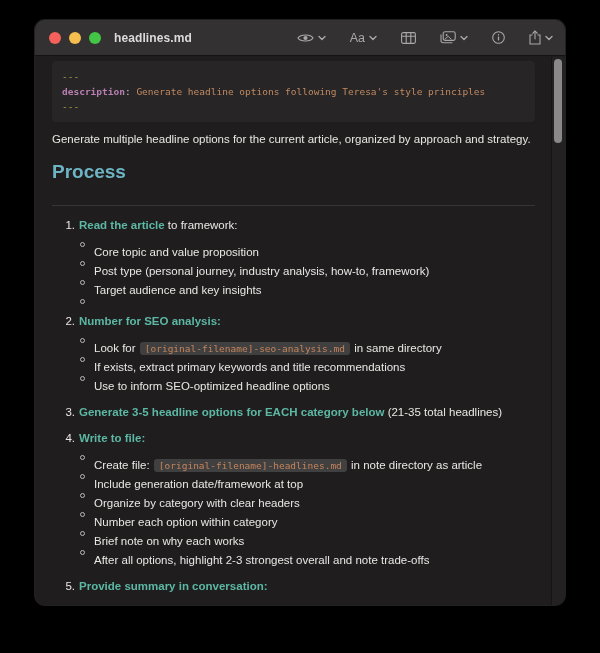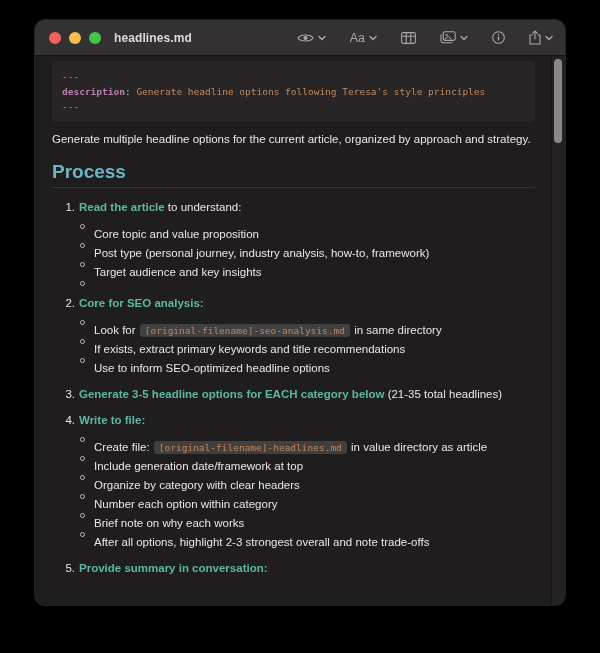--- a/index.html
+++ b/index.html
@@ -52,21 +52,21 @@
     white-space:pre;
   }
   .c-delim{color:var(--code-delimiter);}
   .c-key{color:var(--code-key);font-weight:700;}
   .c-punc{color:#c9c7c5;}
   .c-val{color:var(--code-value);}
   .intro{margin:10px 0 0;line-height:15px;}
   .heading{
     margin:14px 0 0;font-size:19px;line-height:22px;font-weight:700;
     color:var(--accent-heading);
-    border-bottom:1px solid #383536;padding-bottom:4px;
+    border-bottom:1px solid #383536;padding-bottom:22px;
   }
   .steps{margin-top:10px;}
   .step + .step{margin-top:7px;}
   .step-title{display:flex;line-height:19px;}
   .num{width:14px;margin-left:9px;margin-right:4px;text-align:right;flex:none;}
   .accent{color:var(--accent-strong);font-weight:700;}
   .bullets{margin-top:8px;}
   .bullet{display:flex;align-items:flex-start;line-height:19px;padding-left:28px;}
   .marker{
     flex:none;width:5px;height:5px;border:1px solid #bdbbb8;border-radius:50%;
@@ -178,21 +178,21 @@
 <span class="c-delim">---</span></div>
 
     <p class="intro">Generate multiple headline options for the current article, organized by approach and strategy.</p>
 
     <h2 class="heading">Process</h2>
 
     <div class="steps">
         <div class="step">
           <div class="step-title">
             <span class="num">1.</span>
-            <span class="step-text"><strong class="accent">Read the article</strong><span> to understand:</span></span>
+            <span class="step-text"><strong class="accent">Read the article</strong><span> to framework:</span></span>
           </div>
           <div class="bullets">
             <div class="bullet">
               <span class="marker"></span>
               <span class="bullet-text"><span>Core topic and value proposition</span></span>
             </div>
             <div class="bullet">
               <span class="marker"></span>
               <span class="bullet-text"><span>Post type (personal journey, industry analysis, how-to, framework)</span></span>
             </div>
@@ -201,21 +201,21 @@
               <span class="bullet-text"><span>Target audience and key insights</span></span>
             </div>
             <div class="bullet">
               <span class="marker"></span>
             </div>
           </div>
         </div>
         <div class="step">
           <div class="step-title">
             <span class="num">2.</span>
-            <span class="step-text"><strong class="accent">Core for SEO analysis:</strong></span>
+            <span class="step-text"><strong class="accent">Number for SEO analysis:</strong></span>
           </div>
           <div class="bullets">
             <div class="bullet">
               <span class="marker"></span>
               <span class="bullet-text"><span>Look for </span><code class="inline-code">[original-filename]-seo-analysis.md</code><span> in same directory</span></span>
             </div>
             <div class="bullet">
               <span class="marker"></span>
               <span class="bullet-text"><span>If exists, extract primary keywords and title recommendations</span></span>
             </div>
@@ -232,21 +232,21 @@
           </div>
         </div>
         <div class="step">
           <div class="step-title">
             <span class="num">4.</span>
             <span class="step-text"><strong class="accent">Write to file:</strong></span>
           </div>
           <div class="bullets">
             <div class="bullet">
               <span class="marker"></span>
-              <span class="bullet-text"><span>Create file: </span><code class="inline-code">[original-filename]-headlines.md</code><span> in value directory as article</span></span>
+              <span class="bullet-text"><span>Create file: </span><code class="inline-code">[original-filename]-headlines.md</code><span> in note directory as article</span></span>
             </div>
             <div class="bullet">
               <span class="marker"></span>
               <span class="bullet-text"><span>Include generation date/framework at top</span></span>
             </div>
             <div class="bullet">
               <span class="marker"></span>
               <span class="bullet-text"><span>Organize by category with clear headers</span></span>
             </div>
             <div class="bullet">

